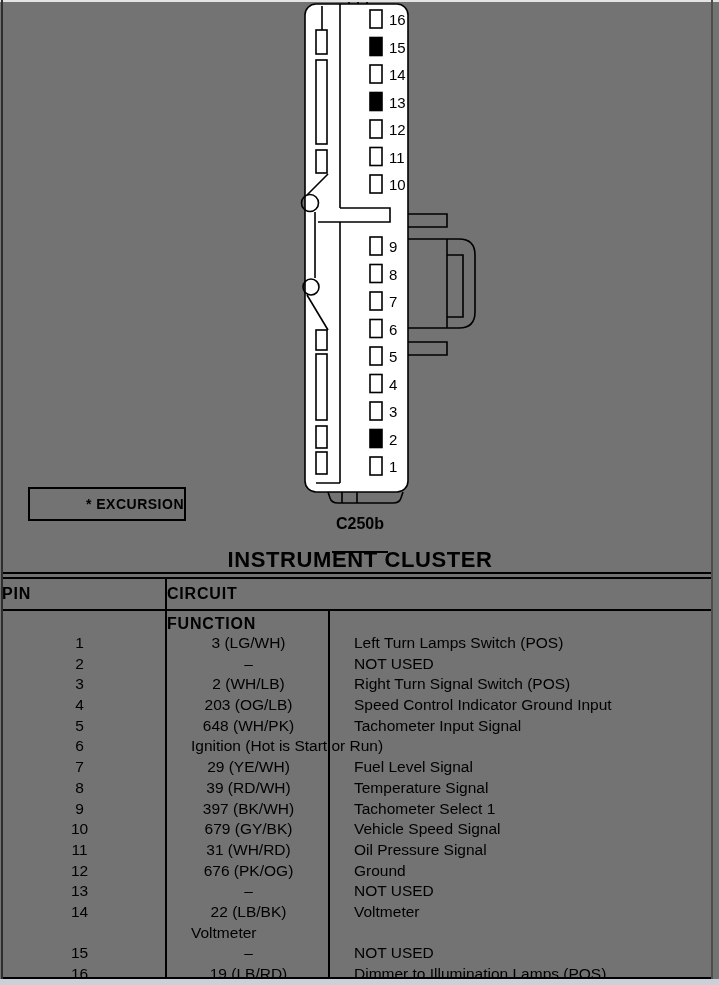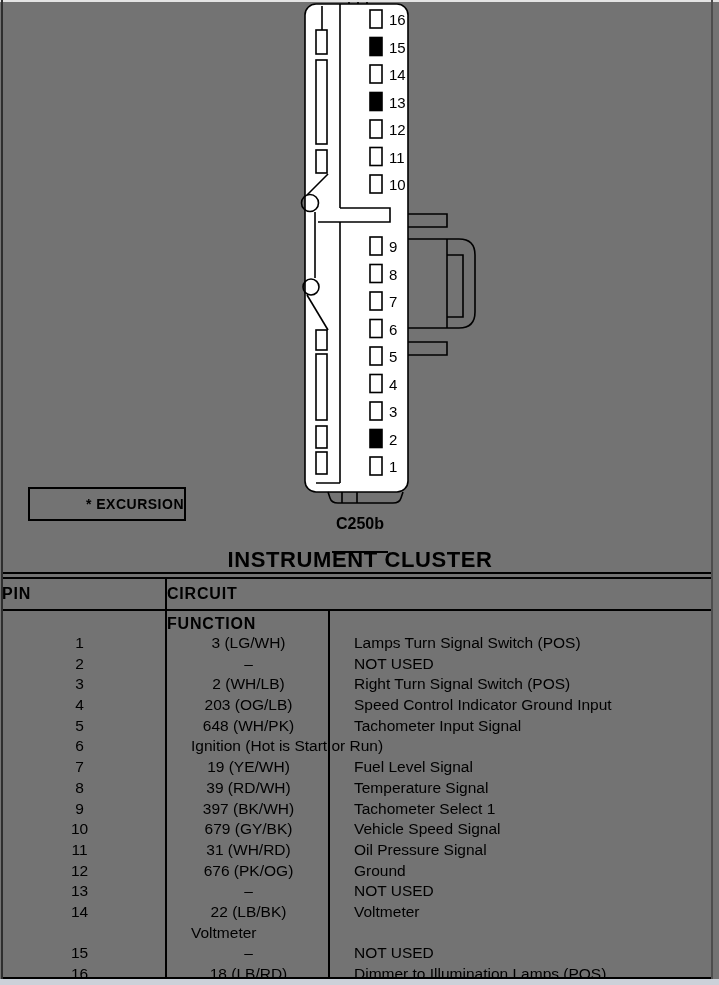--- a/index.html
+++ b/index.html
@@ -155,21 +155,21 @@
     <div class="thead">
       <div class="th b">PIN</div>
       <div class="th">CIRCUIT FUNCTION</div>
     </div>
     <div class="tbody">
       <div class="vline v1"></div>
       <div class="vline v2"></div>
     <div class="trow">
           <div class="td td-pin">1</div>
           <div class="td td-circuit">3 (LG/WH)</div>
-          <div class="td td-func">Lamps Turn Signal Switch (POS)</div>
+          <div class="td td-func">Left Turn Lamps Switch (POS)</div>
         </div>
         <div class="trow">
           <div class="td td-pin">2</div>
           <div class="td td-circuit">–</div>
           <div class="td td-func">NOT USED</div>
         </div>
         <div class="trow">
           <div class="td td-pin">3</div>
           <div class="td td-circuit">2 (WH/LB)</div>
           <div class="td td-func">Right Turn Signal Switch (POS)</div>
@@ -183,21 +183,21 @@
           <div class="td td-pin">5</div>
           <div class="td td-circuit">648 (WH/PK)</div>
           <div class="td td-func">Tachometer Input Signal</div>
         </div>
         <div class="trow">
           <div class="td td-pin">6</div>
           <div class="td td-func">Ignition (Hot is Start or Run)</div>
         </div>
         <div class="trow">
           <div class="td td-pin">7</div>
-          <div class="td td-circuit">19 (YE/WH)</div>
+          <div class="td td-circuit">29 (YE/WH)</div>
           <div class="td td-func">Fuel Level Signal</div>
         </div>
         <div class="trow">
           <div class="td td-pin">8</div>
           <div class="td td-circuit">39 (RD/WH)</div>
           <div class="td td-func">Temperature Signal</div>
         </div>
         <div class="trow">
           <div class="td td-pin">9</div>
           <div class="td td-circuit">397 (BK/WH)</div>
@@ -232,21 +232,21 @@
           <div class="td td-pin"></div>
           <div class="td td-func">Voltmeter</div>
         </div>
         <div class="trow">
           <div class="td td-pin">15</div>
           <div class="td td-circuit">–</div>
           <div class="td td-func">NOT USED</div>
         </div>
         <div class="trow">
           <div class="td td-pin">16</div>
-          <div class="td td-circuit">18 (LB/RD)</div>
+          <div class="td td-circuit">19 (LB/RD)</div>
           <div class="td td-func">Dimmer to Illumination Lamps (POS)</div>
         </div>
       </div>
   </div>
 
   <div class="edge top"></div>
   <div class="edge left"></div>
   <div class="edge right"></div>
   <div class="bottom-strip"></div>
 

